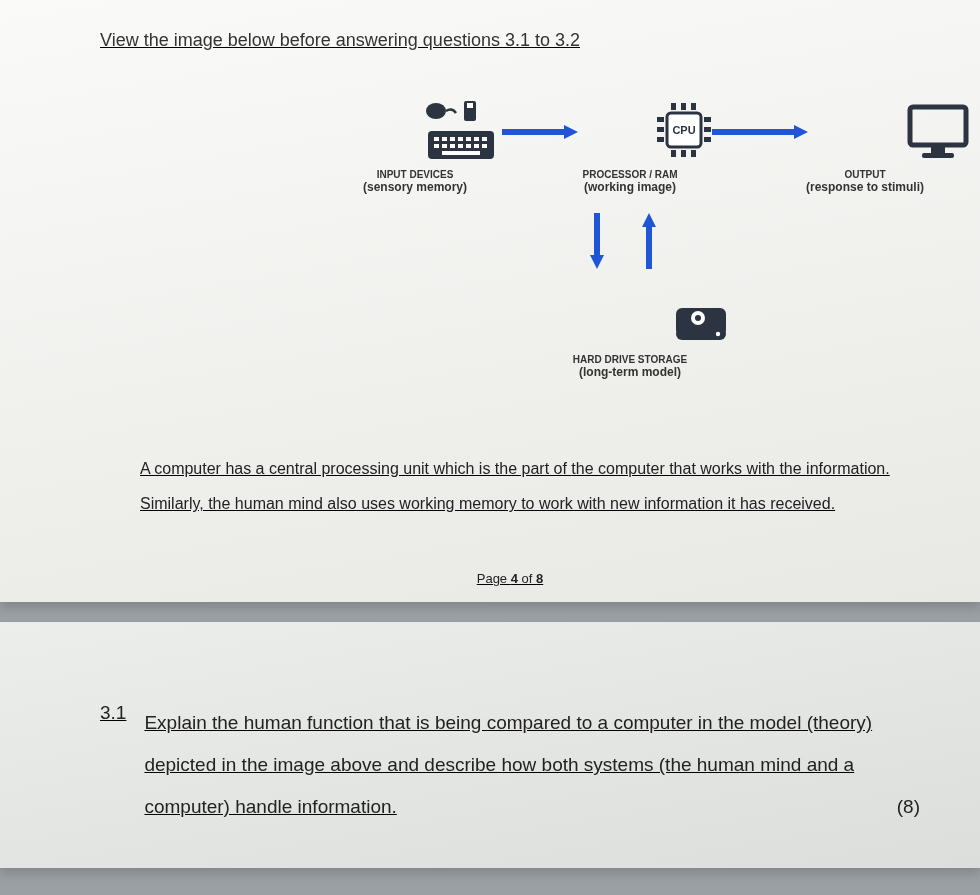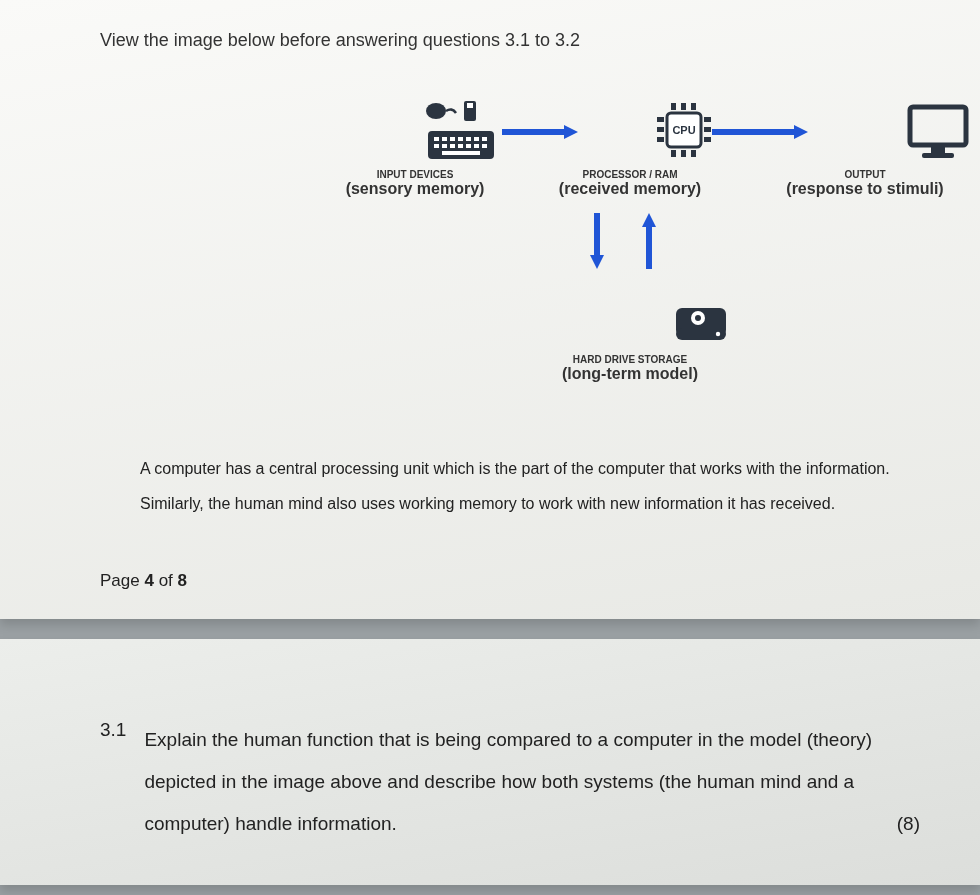--- a/index.html
+++ b/index.html
@@ -4,23 +4,24 @@
   <style>
     body {
       margin: 0;
       padding: 0;
       width: 980px;
       font-family: Arial, sans-serif;
       background: #9aa0a3;
     }
     .page1, .page2 {
       background: #f8f8f6;
-      padding: 30px 60px 28px 100px;
+      padding: 30px 60px 16px 100px;
       box-shadow: 0 6px 10px rgba(0,0,0,0.15);
       margin-bottom: 20px;
+      text-decoration: underline;
     }
     .page1 {
       background: linear-gradient(170deg, #fafaf8 0%, #e8e9e5 100%);
     }
     .page2 {
       background: linear-gradient(170deg, #eceeeb 0%, #dcdedb 100%);
       padding-top: 80px;
       padding-bottom: 40px;
     }
     .instruction-text {
@@ -39,21 +40,21 @@
       position: absolute;
       text-align: center;
     }
     .node-title {
       font-weight: bold;
       font-size: 10px;
       color: #333;
     }
     .node-subtitle {
       font-weight: bold;
-      font-size: 16px;
+      font-size: 12px;
       color: #333;
     }
     .input-node { left: 180px; top: 0; width: 170px; }
     .cpu-node { left: 395px; top: 0; width: 170px; }
     .output-node { left: 610px; top: 0; width: 210px; }
     .storage-node { left: 380px; top: 200px; width: 200px; }
     .icon-area {
       height: 70px;
       margin-bottom: 8px;
       display: flex;
@@ -68,22 +69,22 @@
     .arrow-down { left: 438px; top: 120px; }
     .arrow-up { left: 490px; top: 120px; }
     .body-text {
       font-size: 16px;
       color: #222;
       line-height: 2.2;
       margin-top: 20px;
       margin-left: 40px;
     }
     .page-footer {
-      text-align: left;
-      font-size: 17px;
+      text-align: center;
+      font-size: 13px;
       color: #222;
       margin-top: 50px;
     }
     .question-row {
       display: flex;
       gap: 18px;
     }
     .q-num {
       font-size: 19px;
       color: #222;
@@ -155,21 +156,21 @@
             <rect x="4" y="18" width="7" height="5"></rect>
               <rect x="4" y="28" width="7" height="5"></rect>
               <rect x="4" y="38" width="7" height="5"></rect>
             <rect x="51" y="18" width="7" height="5"></rect>
               <rect x="51" y="28" width="7" height="5"></rect>
               <rect x="51" y="38" width="7" height="5"></rect>
           </g>
         </svg>
       </div>
       <div class="node-title">PROCESSOR / RAM</div>
-      <div class="node-subtitle">(received memory)</div>
+      <div class="node-subtitle">(working image)</div>
     </div>
 
     <div class="node output-node">
       <div class="icon-area">
         <svg width="64" height="58" viewBox="0 0 64 58">
           <rect x="4" y="4" width="56" height="38" rx="3" fill="none" stroke="#2b3440" stroke-width="5"></rect>
           <rect x="25" y="44" width="14" height="6" fill="#2b3440"></rect>
           <rect x="16" y="50" width="32" height="5" rx="2" fill="#2b3440"></rect>
         </svg>
       </div>

